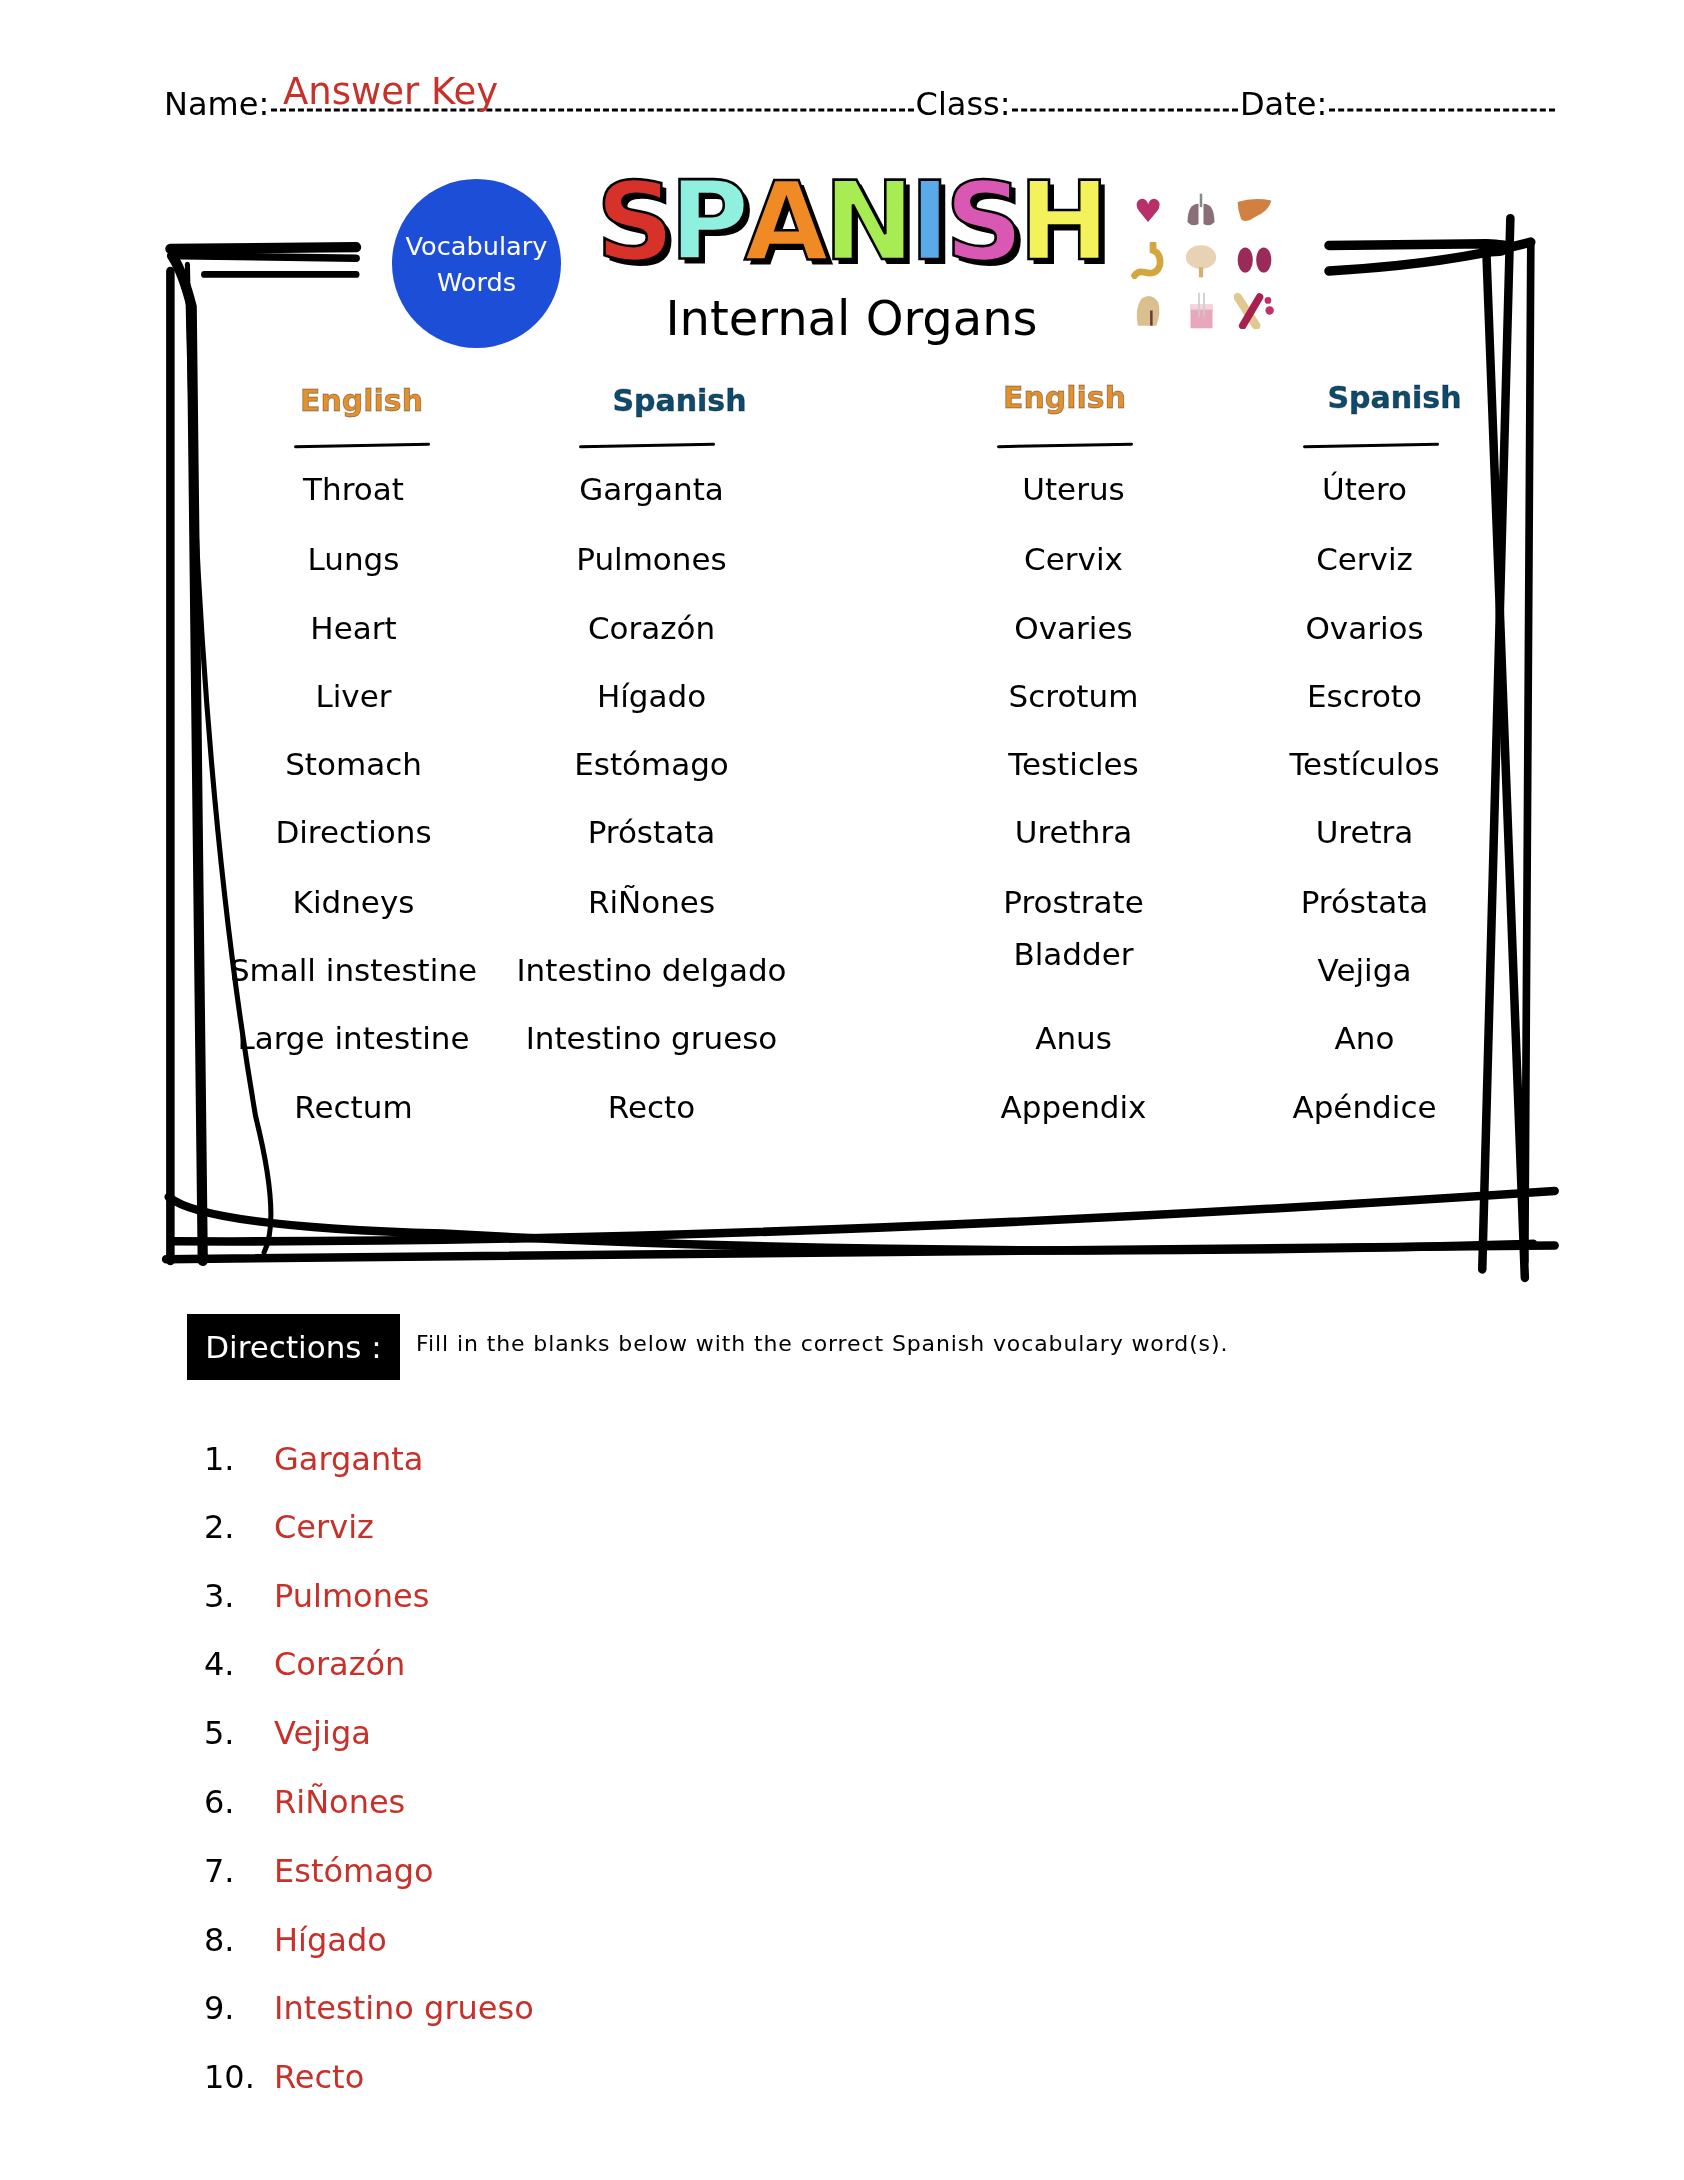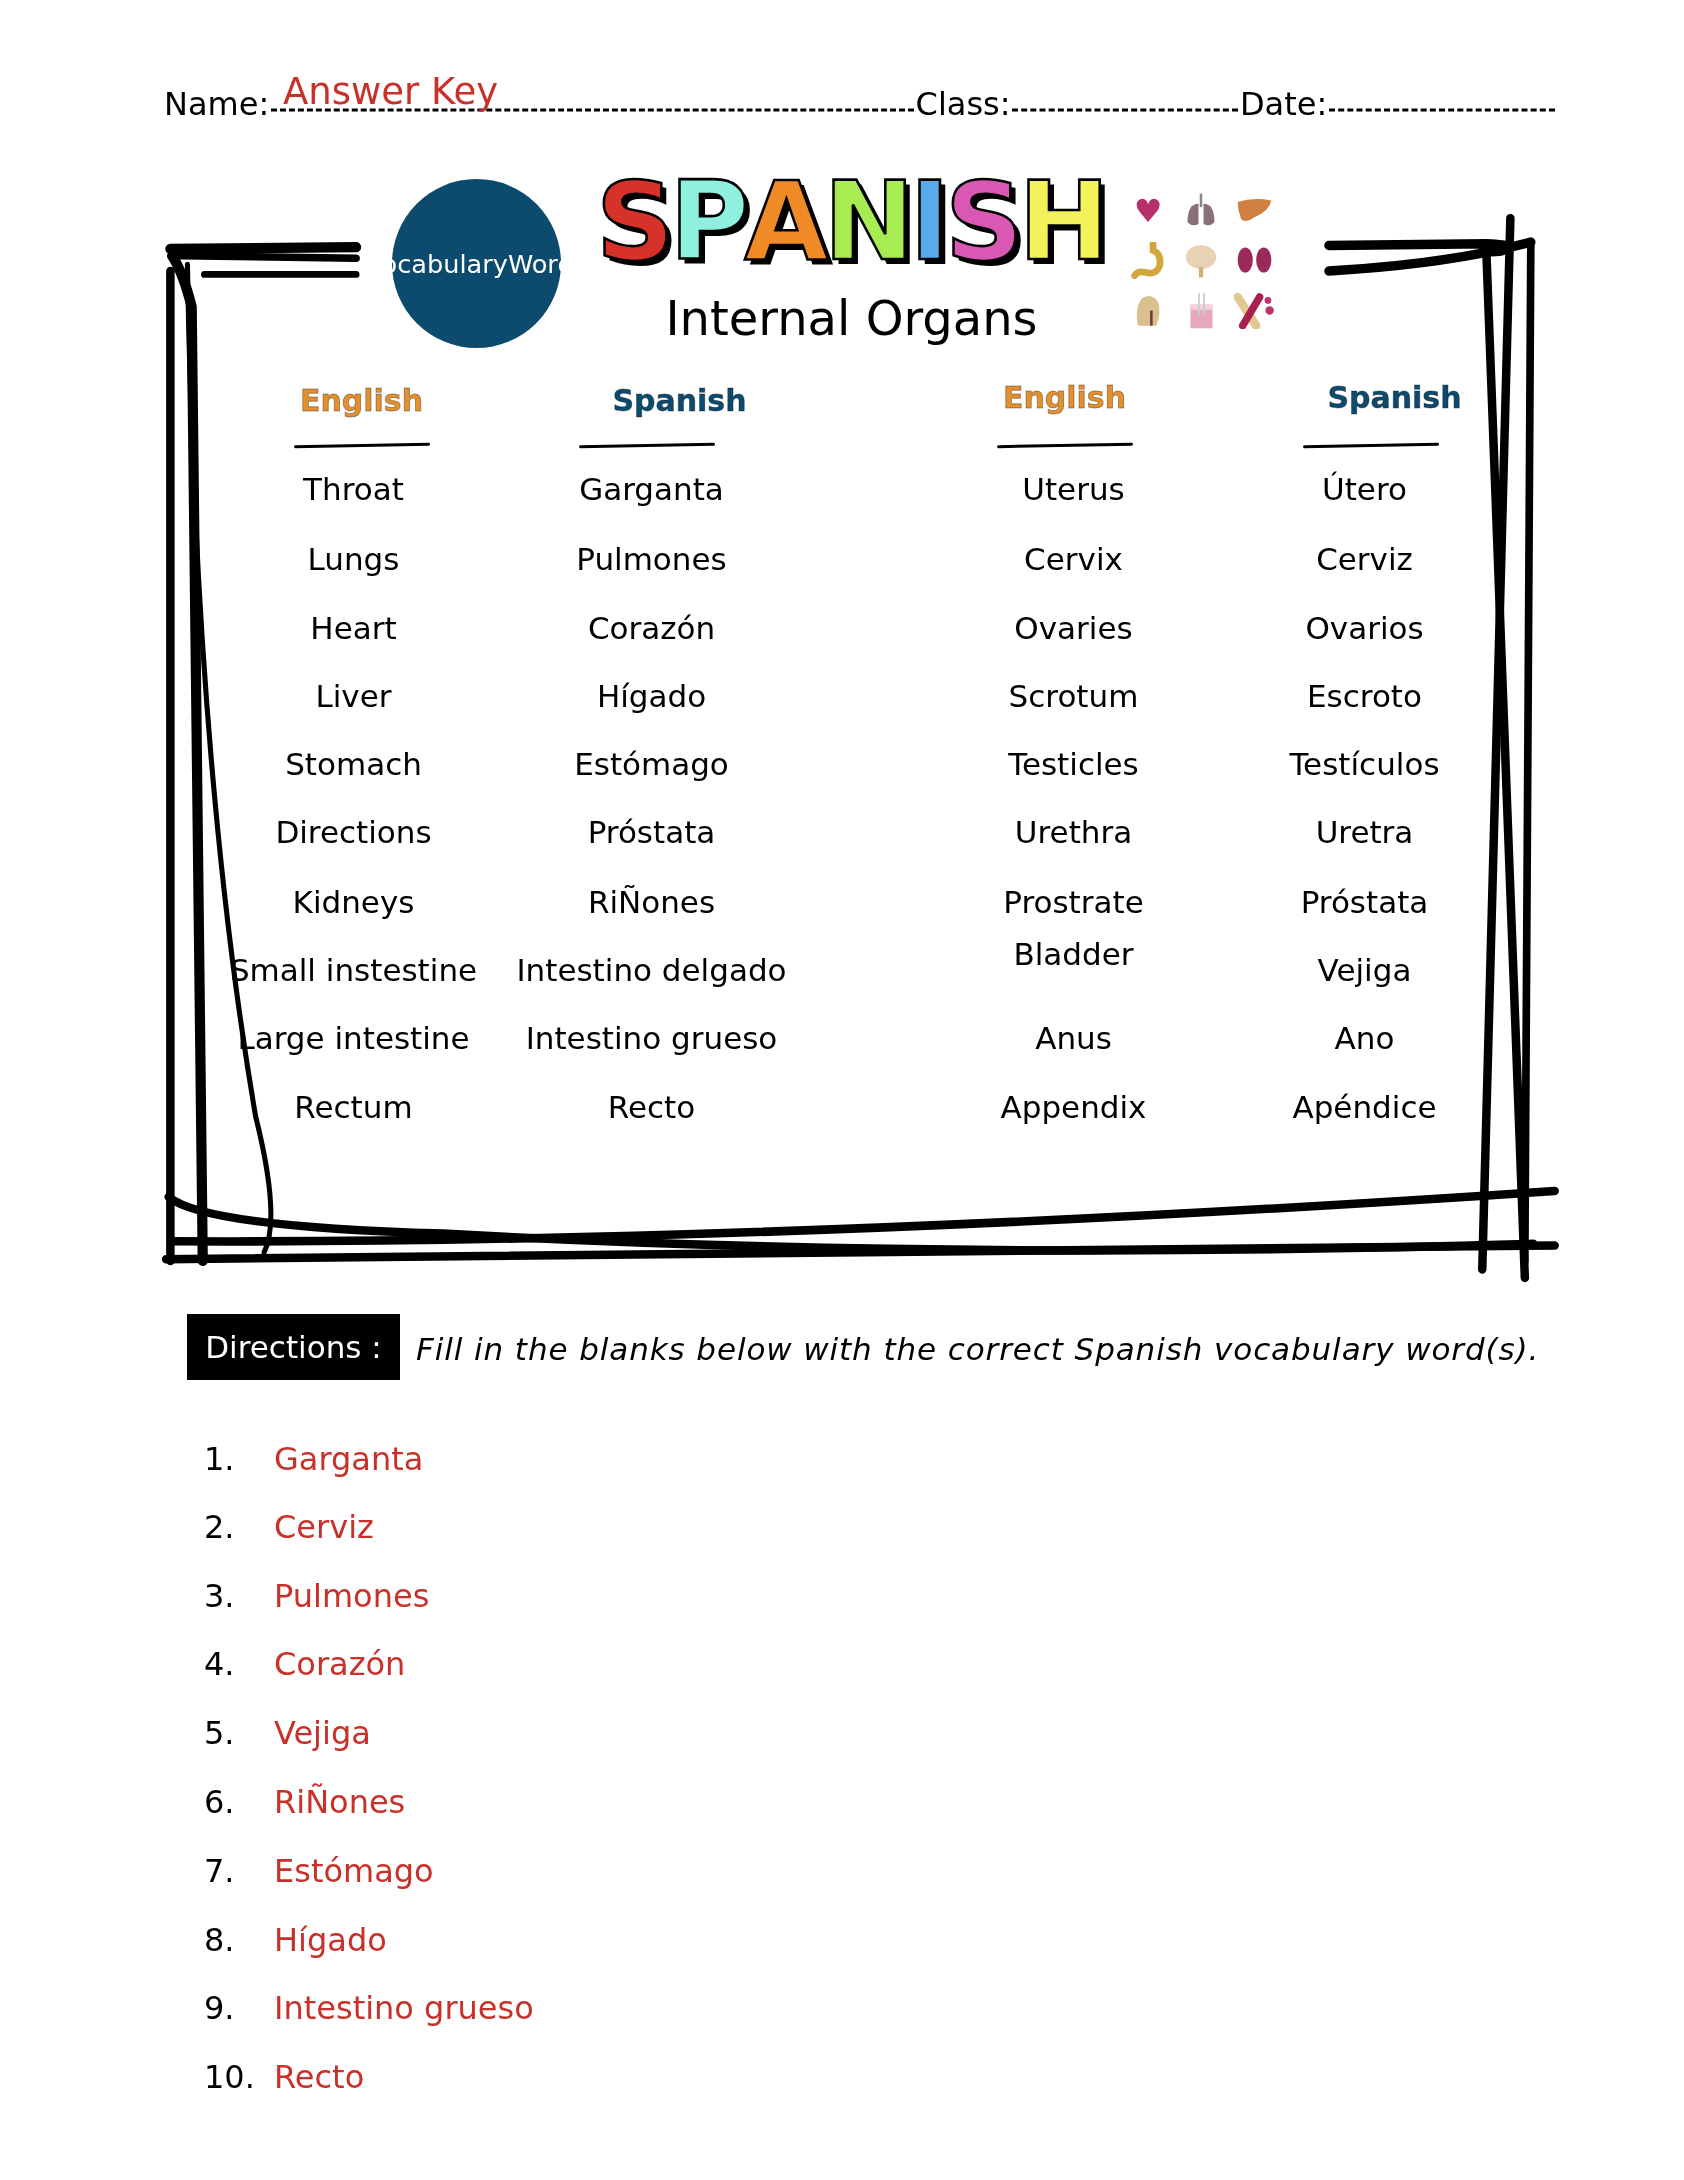--- a/index.html
+++ b/index.html
@@ -9,22 +9,22 @@
 
   
   .header-line { left:164px; top:85px; font-size:32px; white-space:nowrap; letter-spacing:0px; }
   .header-line .blank { display:inline-block; border-bottom:3.4px dashed #000; height:0; vertical-align:baseline; margin:0 1.7px; transform:translateY(-3.4px); }
   .answer-key { left:283px; top:70px; font-size:37px; color:#c8302a; font-family:"DejaVu Sans", sans-serif; }
 
   
   svg.frame { position:absolute; left:0; top:0; width:1685px; height:2181px; pointer-events:none; }
 
   
-  .vocab-badge { left:392px; top:179px; width:169px; height:169px; border-radius:50%; background:#0c4a6e; color:#fff;
-                 display:flex; flex-direction:row; align-items:center; justify-content:center; font-size:25.6px; line-height:36px; text-align:center; }
+  .vocab-badge { left:392px; top:179px; width:169px; height:169px; border-radius:50%; background:#1d4ed8; color:#fff;
+                 display:flex; flex-direction:column; align-items:center; justify-content:center; font-size:25.6px; line-height:36px; text-align:center; }
 
   
   .title-spanish { left:596px; top:166px; height:111px; display:flex; }
   .title-spanish span { font-family:"DejaVu Sans", sans-serif; font-weight:bold; font-size:109px; line-height:111px;
                         -webkit-text-stroke:2.6px #000; text-shadow:5.1px 5.1px 0 #000; letter-spacing:-5.1px; }
   .subtitle { left:596px; top:290px; width:511px; text-align:center; font-size:48px; white-space:nowrap; }
 
   
   .organ-grid { left:1124px; top:189px; width:153px; display:grid; grid-template-columns:repeat(3,48px); grid-row-gap:6.8px; grid-column-gap:5.1px; }
   .organ-grid span { display:flex; align-items:center; justify-content:center; width:48px; height:43px; font-size:32px; }
@@ -32,21 +32,21 @@
   
   .col-head { font-size:30px; font-weight:bold; text-align:center; width:187px; -webkit-text-stroke:0.9px rgba(0,0,0,0.35); }
   .col-head.en { color:#e3902f; }
   .col-head.es { color:#0c4a6e;margin-left:32px; }
   .underline { height:3.4px; background:#000; border-radius:2.6px; width:136px; transform:rotate(-1deg); }
   .vocab-word { font-size:31px; text-align:center; white-space:nowrap; }
 
   
   .dir-box { left:187px; top:1314px; width:213px; height:66px; background:#000; color:#fff; font-size:31px;
              display:flex; align-items:center; justify-content:center; }
-  .dir-text { left:416px; top:1331px; font-size:31px; white-space:nowrap; letter-spacing:0.9px;font-style:italic; }
+  .dir-text { left:416px; top:1331px; font-size:22px; white-space:nowrap; letter-spacing:0.9px; }
 
   
   .ans-num { left:204px; font-size:32px; width:60px; }
   .ans-val { left:274px; font-size:32px; color:#c8302a; white-space:nowrap; }
 </style>
 </head>
 <body>
 
 <div class="abs header-line">
   <span>Name:</span><span class="blank" style="width:643px"></span><span>Class:</span><span class="blank" style="width:226px"></span><span>Date:</span><span class="blank" style="width:226px"></span>

